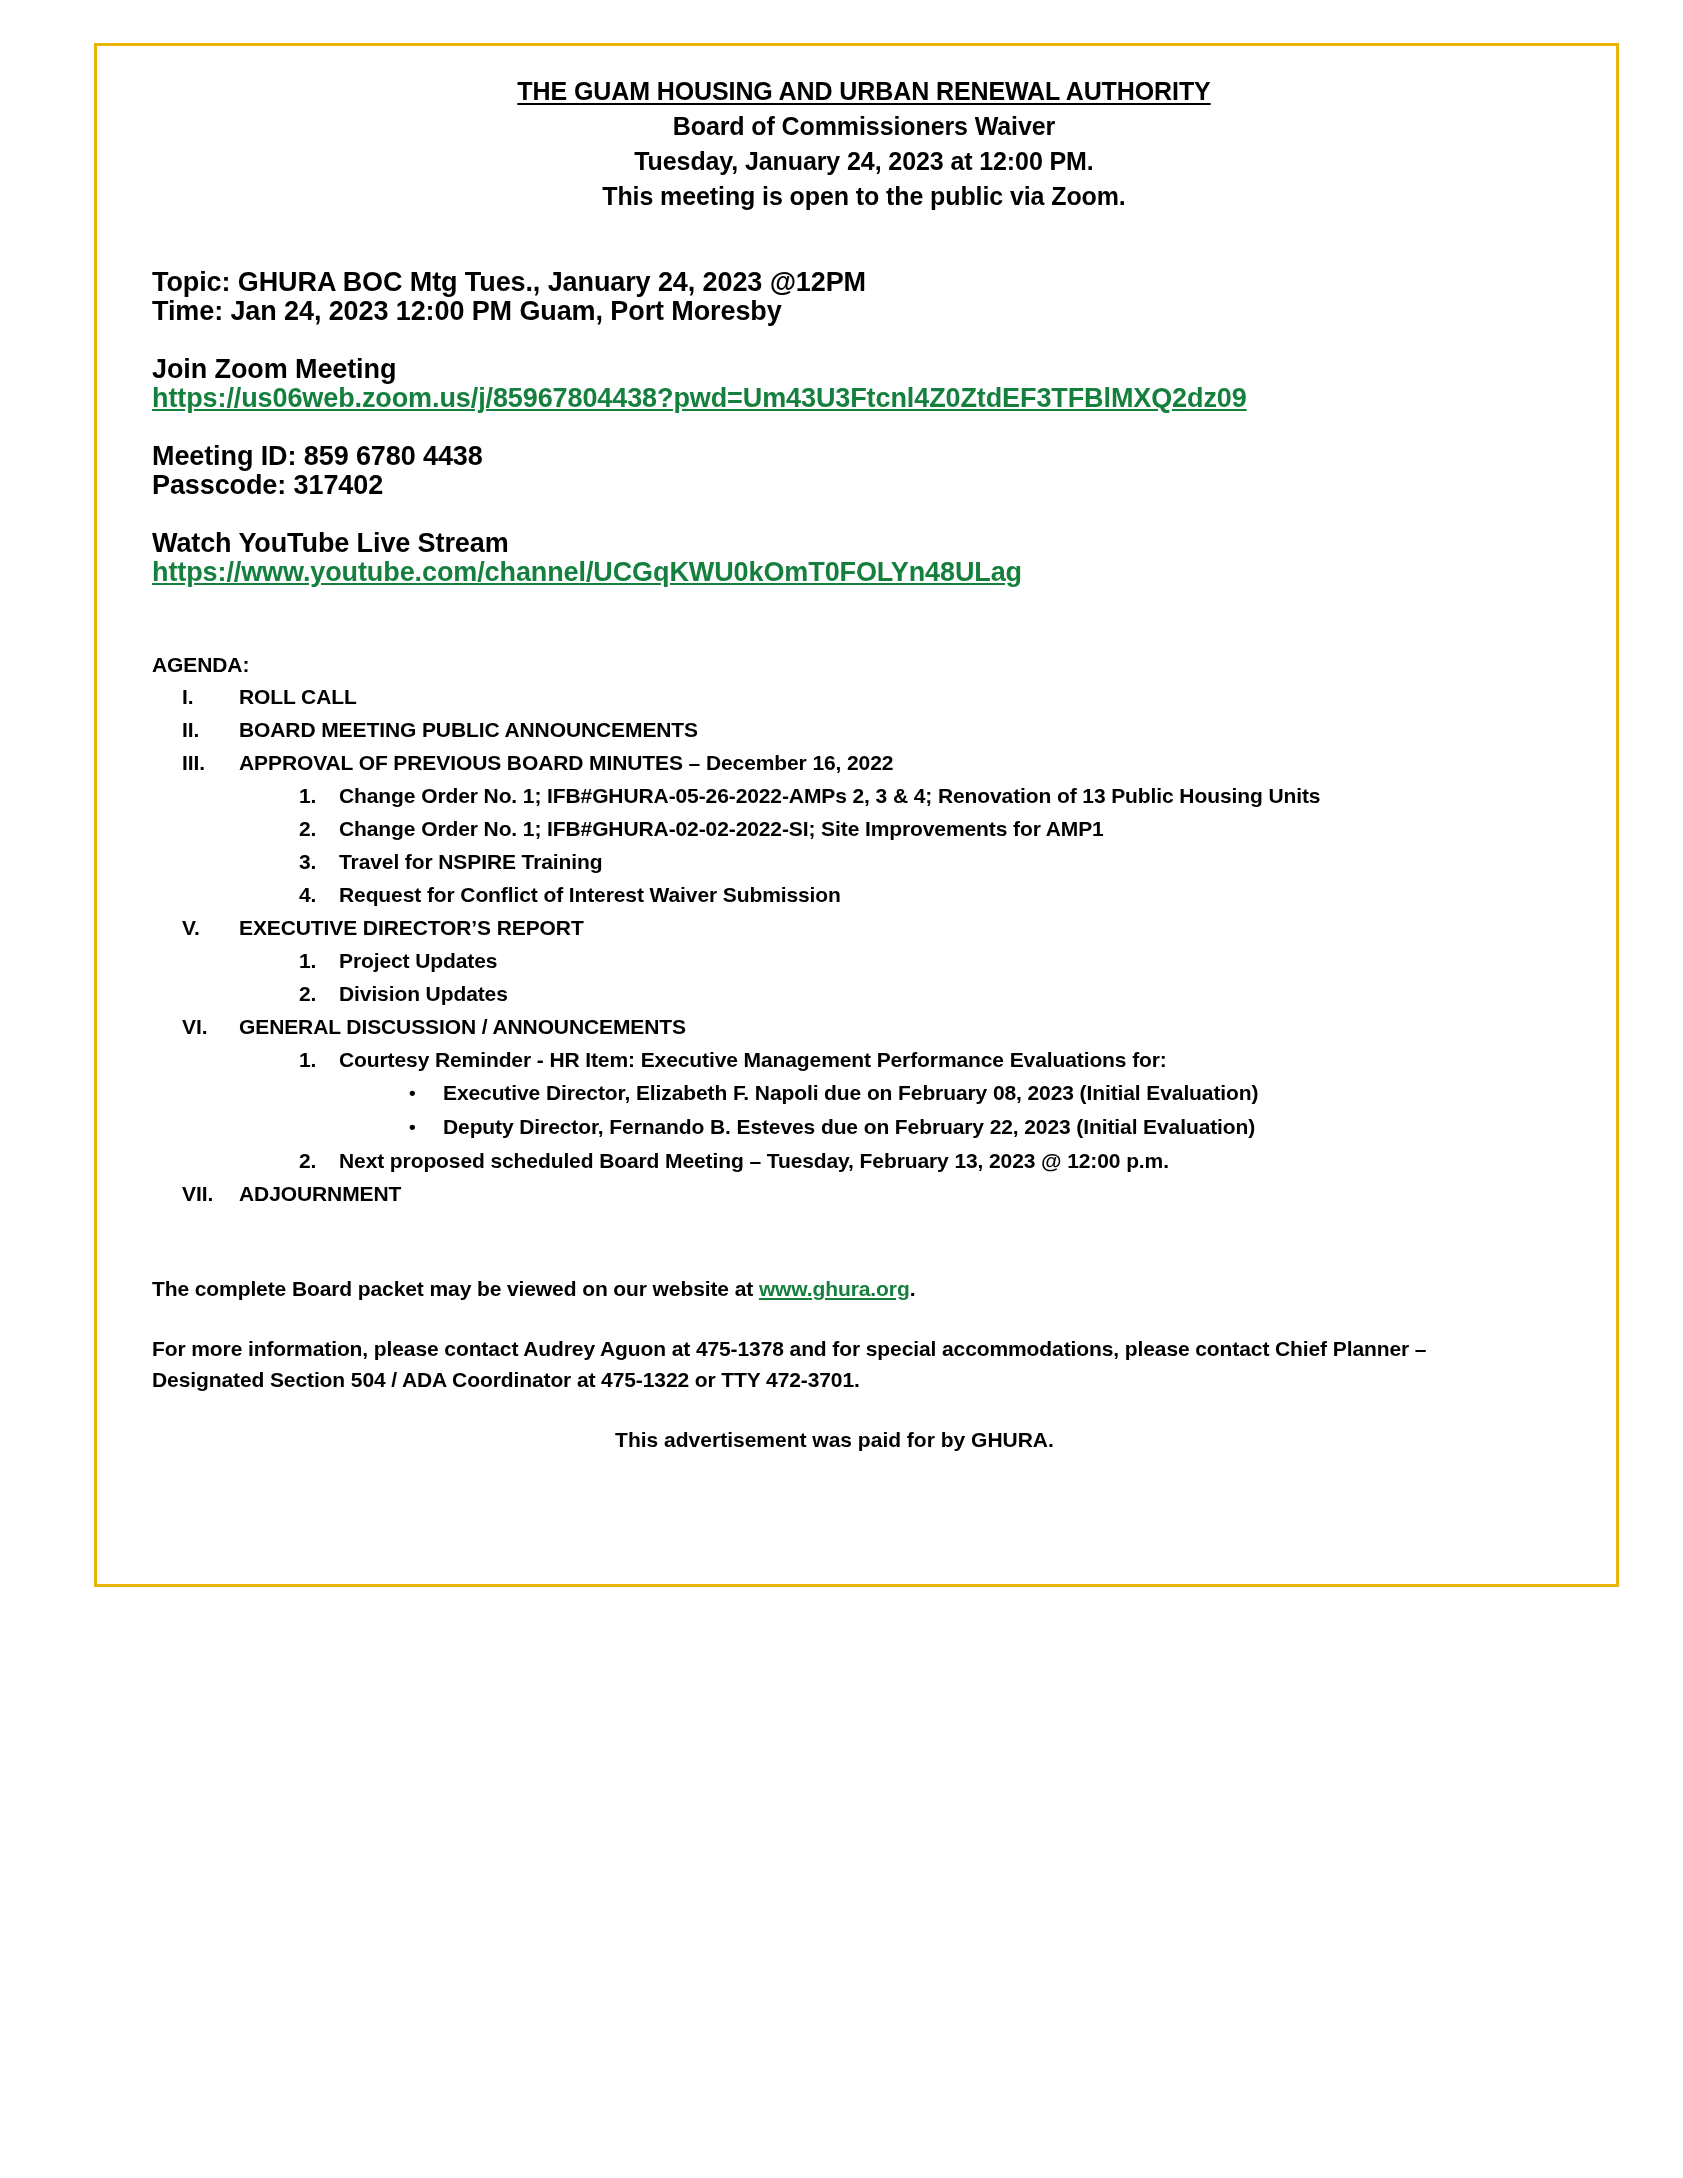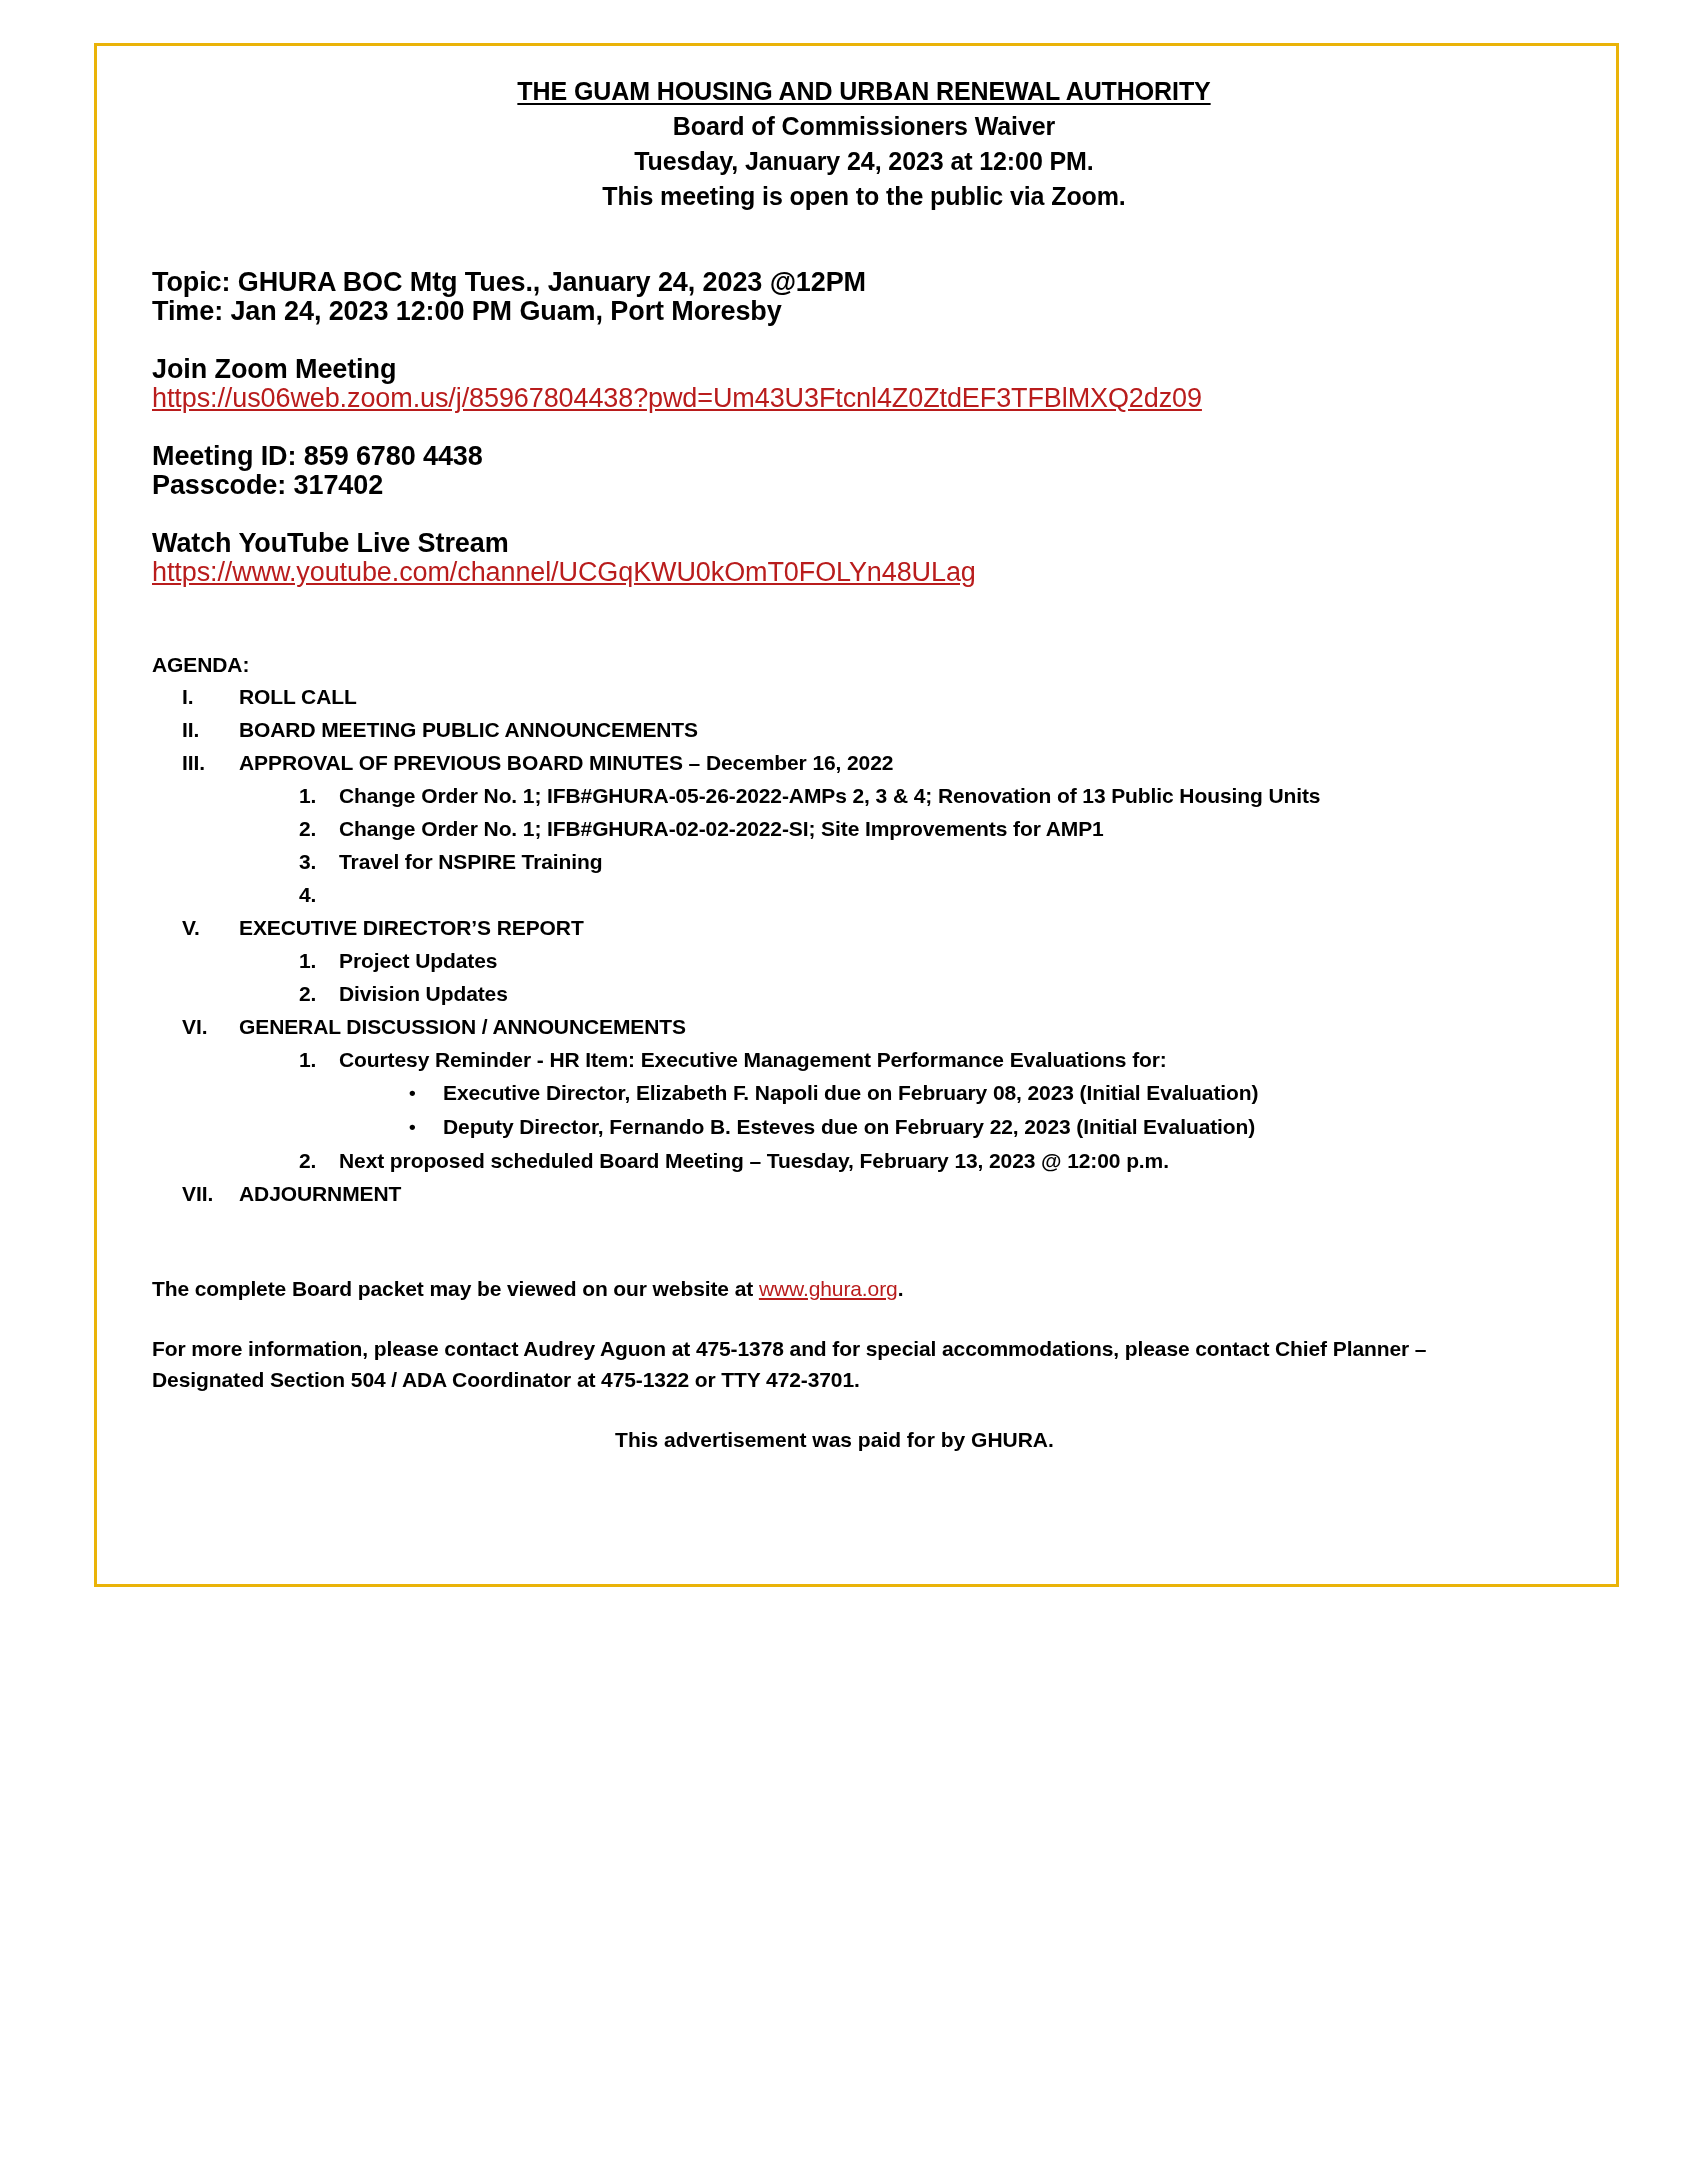--- a/index.html
+++ b/index.html
@@ -61,24 +61,24 @@
     font-size: 27px;
     line-height: 29px;
     font-weight: bold;
     letter-spacing: -0.1px;
   }
   .spacer-sm { height: 29px; }
   .spacer-md { height: 54px; }
   .spacer-lg { height: 63px; }
 
   a.link, .link {
-    color: #b91c1c;
+    color: #15803d;
     text-decoration: underline;
     text-underline-offset: 2px;
-    font-weight: normal;
+    font-weight: bold;
   }
 
   
   .agenda-title {
     font-size: 21px;
     font-weight: bold;
     line-height: 30px;
     letter-spacing: -0.1px;
   }
   .agenda-list {
@@ -214,20 +214,21 @@
         <div class="num-row">
           <div class="num-marker">2.</div>
           <div class="num-text">Change Order No. 1; IFB#GHURA-02-02-2022-SI; Site Improvements for AMP1</div>
         </div>
         <div class="num-row">
           <div class="num-marker">3.</div>
           <div class="num-text">Travel for NSPIRE Training</div>
         </div>
         <div class="num-row">
           <div class="num-marker">4.</div>
+          <div class="num-text">Request for Conflict of Interest Waiver Submission</div>
         </div>
 
         <div class="roman-row">
           <div class="roman-num">V.</div>
           <div class="roman-text">EXECUTIVE DIRECTOR’S REPORT</div>
         </div>
         <div class="num-row">
           <div class="num-marker">1.</div>
           <div class="num-text">Project Updates</div>
         </div>

